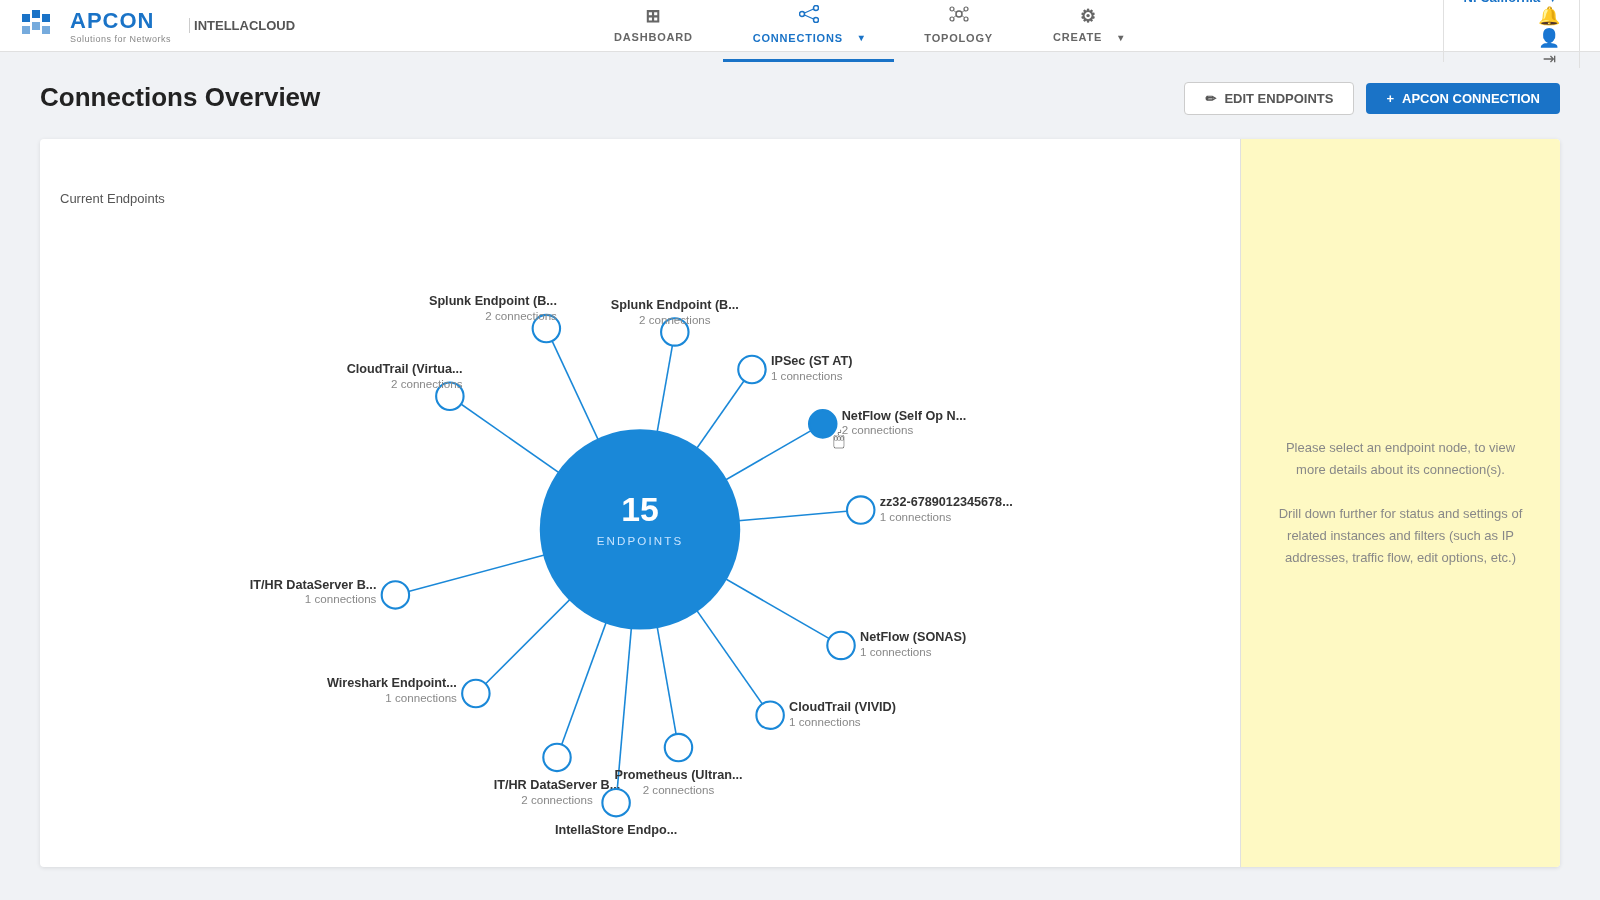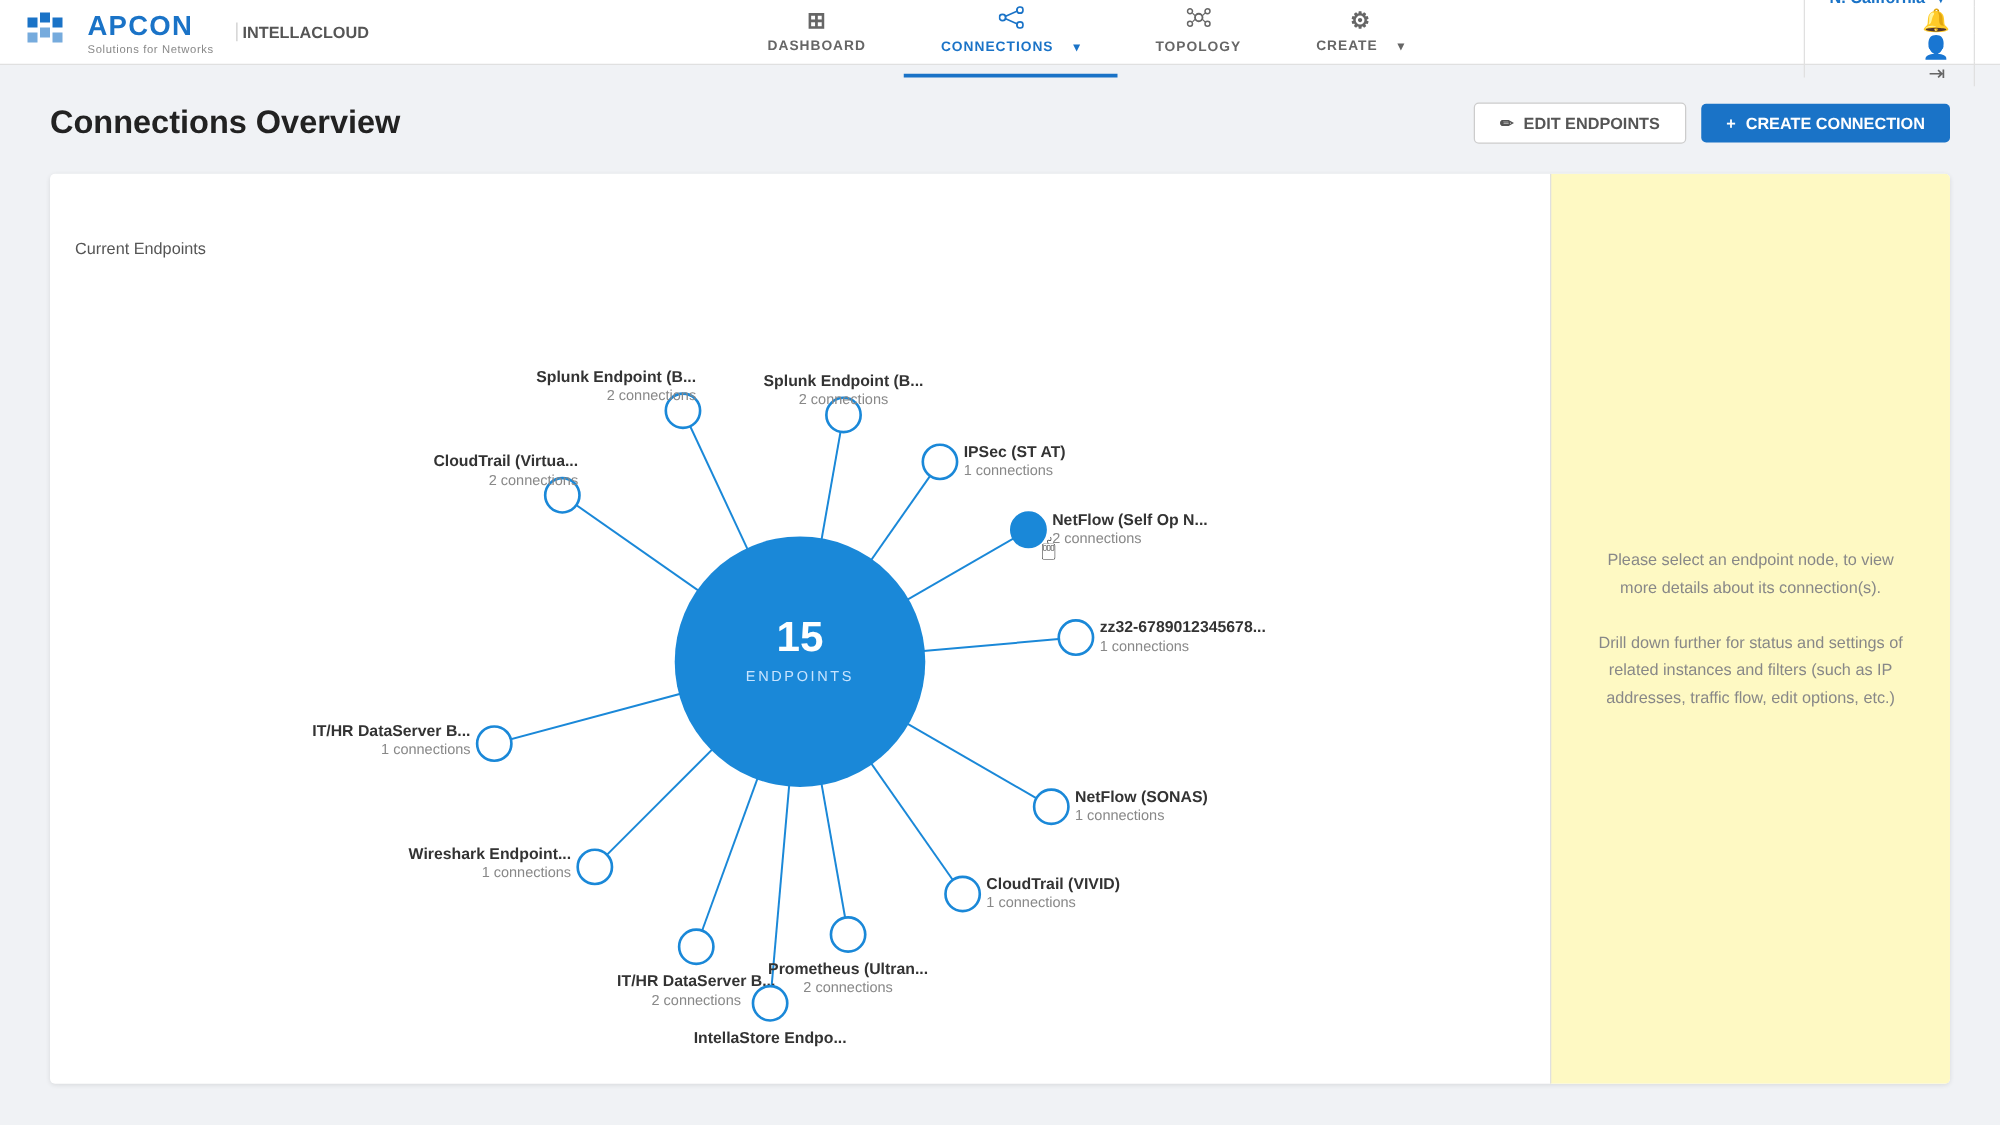--- a/index.html
+++ b/index.html
@@ -299,21 +299,21 @@
 <div class="page-content">
   <div class="page-header">
     <h1 class="page-title">Connections Overview</h1>
     <div class="page-actions">
       <button class="btn-edit">
         <span>✏</span>
         <span>EDIT ENDPOINTS</span>
       </button>
       <button class="btn-create">
         <span>+</span>
-        <span>CREATE CONNECTION</span>
+        <span>APCON CONNECTION</span>
       </button>
     </div>
   </div>
 
   <div class="main-panel">
 
     <div class="graph-area">
       <span class="current-endpoints-label">Current Endpoints</span>
       <svg class="graph-svg" id="graph-svg" viewBox="0 0 900 690">
 

